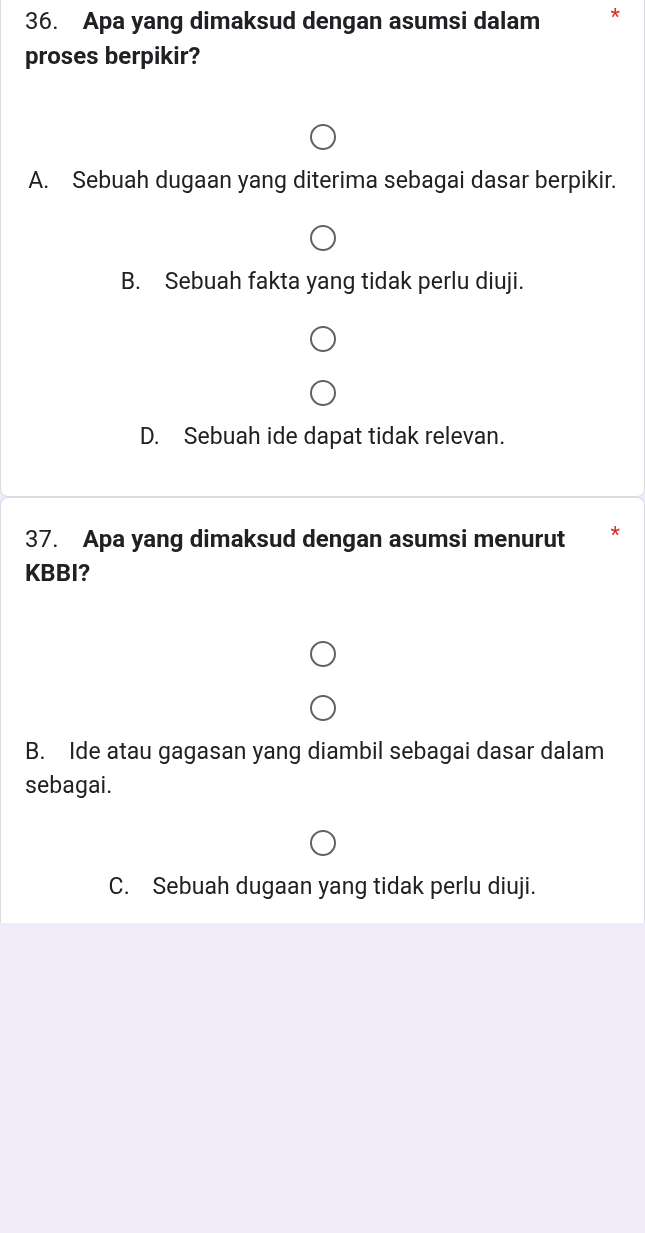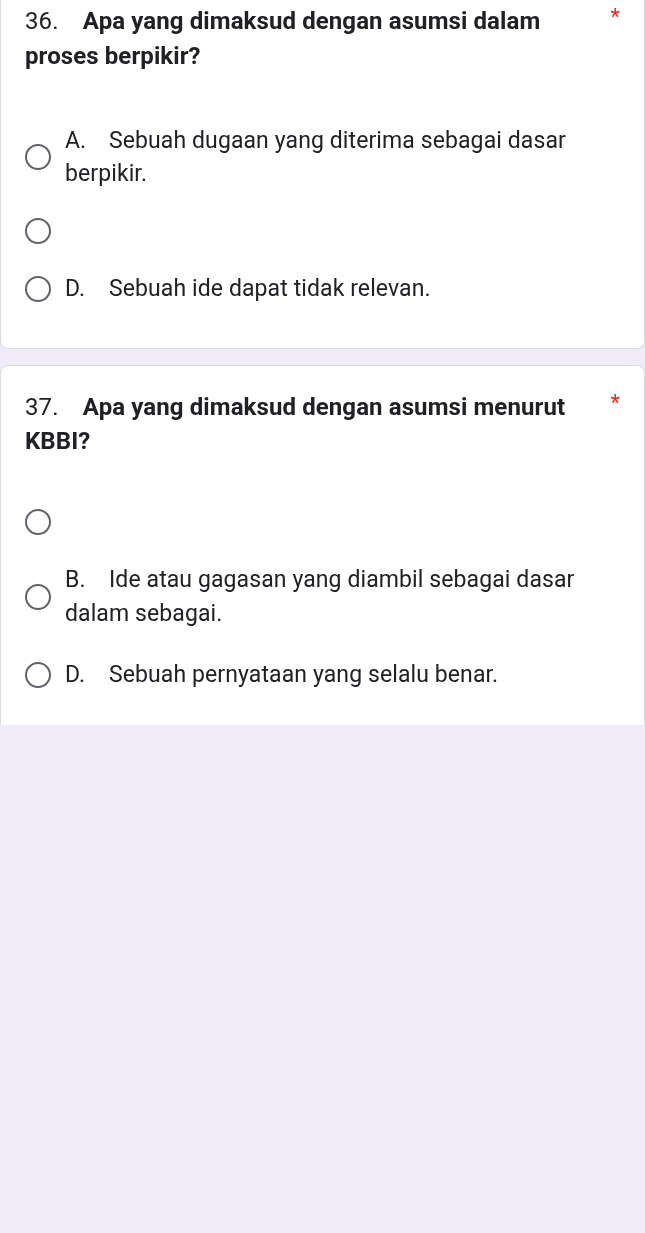--- a/index.html
+++ b/index.html
@@ -9,36 +9,35 @@
   }
   body {
     font-family: Roboto, Arial, sans-serif;
     background: #f0ebf8;
     width: 645px;
     color: #202124;
   }
   .card {
     background: #ffffff;
     border-radius: 8px;
-    margin-bottom: 16px;
     padding: 24px 24px 28px 24px;
     border: 1px solid #dadce0;
   }
   .card:first-of-type {
     border-top-left-radius: 0;
     border-top-right-radius: 0;
     border-top: none;
     margin-top: 0;
     padding-top: 4px;
   }
   .card:last-of-type {
     border-bottom-left-radius: 0;
     border-bottom-right-radius: 0;
     border-bottom: none;
-    padding-bottom: 20px;
+    padding-bottom: 6px;
   }
   .question-header {
     display: flex;
     align-items: flex-start;
   }
   .question-text {
     flex: 1;
     font-size: 24px;
     line-height: 1.45;
     letter-spacing: 0.1px;
@@ -57,20 +56,21 @@
   }
   .options {
     margin-top: 36px;
   }
   .option-row {
     display: flex;
     align-items: center;
     gap: 14px;
     padding: 14px 0;
     cursor: pointer;
+    flex-direction: column;
   }
   .radio {
     flex-shrink: 0;
     width: 26px;
     height: 26px;
     border: 2.5px solid #5f6368;
     border-radius: 50%;
     background: transparent;
   }
   .option-label {
@@ -98,20 +98,26 @@
   </div>
   <div class="options">
     <label class="option-row">
       <span class="radio"></span>
       <span class="option-label">
         <span class="opt-letter">A.</span><span>Sebuah dugaan yang diterima sebagai dasar berpikir.</span>
       </span>
     </label>
     <label class="option-row">
       <span class="radio"></span>
+      <span class="option-label">
+        <span class="opt-letter">B.</span><span>Sebuah fakta yang tidak perlu diuji.</span>
+      </span>
+    </label>
+    <label class="option-row">
+      <span class="radio"></span>
     </label>
     <label class="option-row">
       <span class="radio"></span>
       <span class="option-label">
         <span class="opt-letter">D.</span><span>Sebuah ide dapat tidak relevan.</span>
       </span>
     </label>
   </div>
 </div>
 
@@ -130,17 +136,17 @@
     </label>
     <label class="option-row">
       <span class="radio"></span>
       <span class="option-label">
         <span class="opt-letter">B.</span><span>Ide atau gagasan yang diambil sebagai dasar dalam sebagai.</span>
       </span>
     </label>
     <label class="option-row">
       <span class="radio"></span>
       <span class="option-label">
-        <span class="opt-letter">D.</span><span>Sebuah pernyataan yang selalu benar.</span>
+        <span class="opt-letter">C.</span><span>Sebuah dugaan yang tidak perlu diuji.</span>
       </span>
     </label>
   </div>
 </div>
 
 </body></html>

